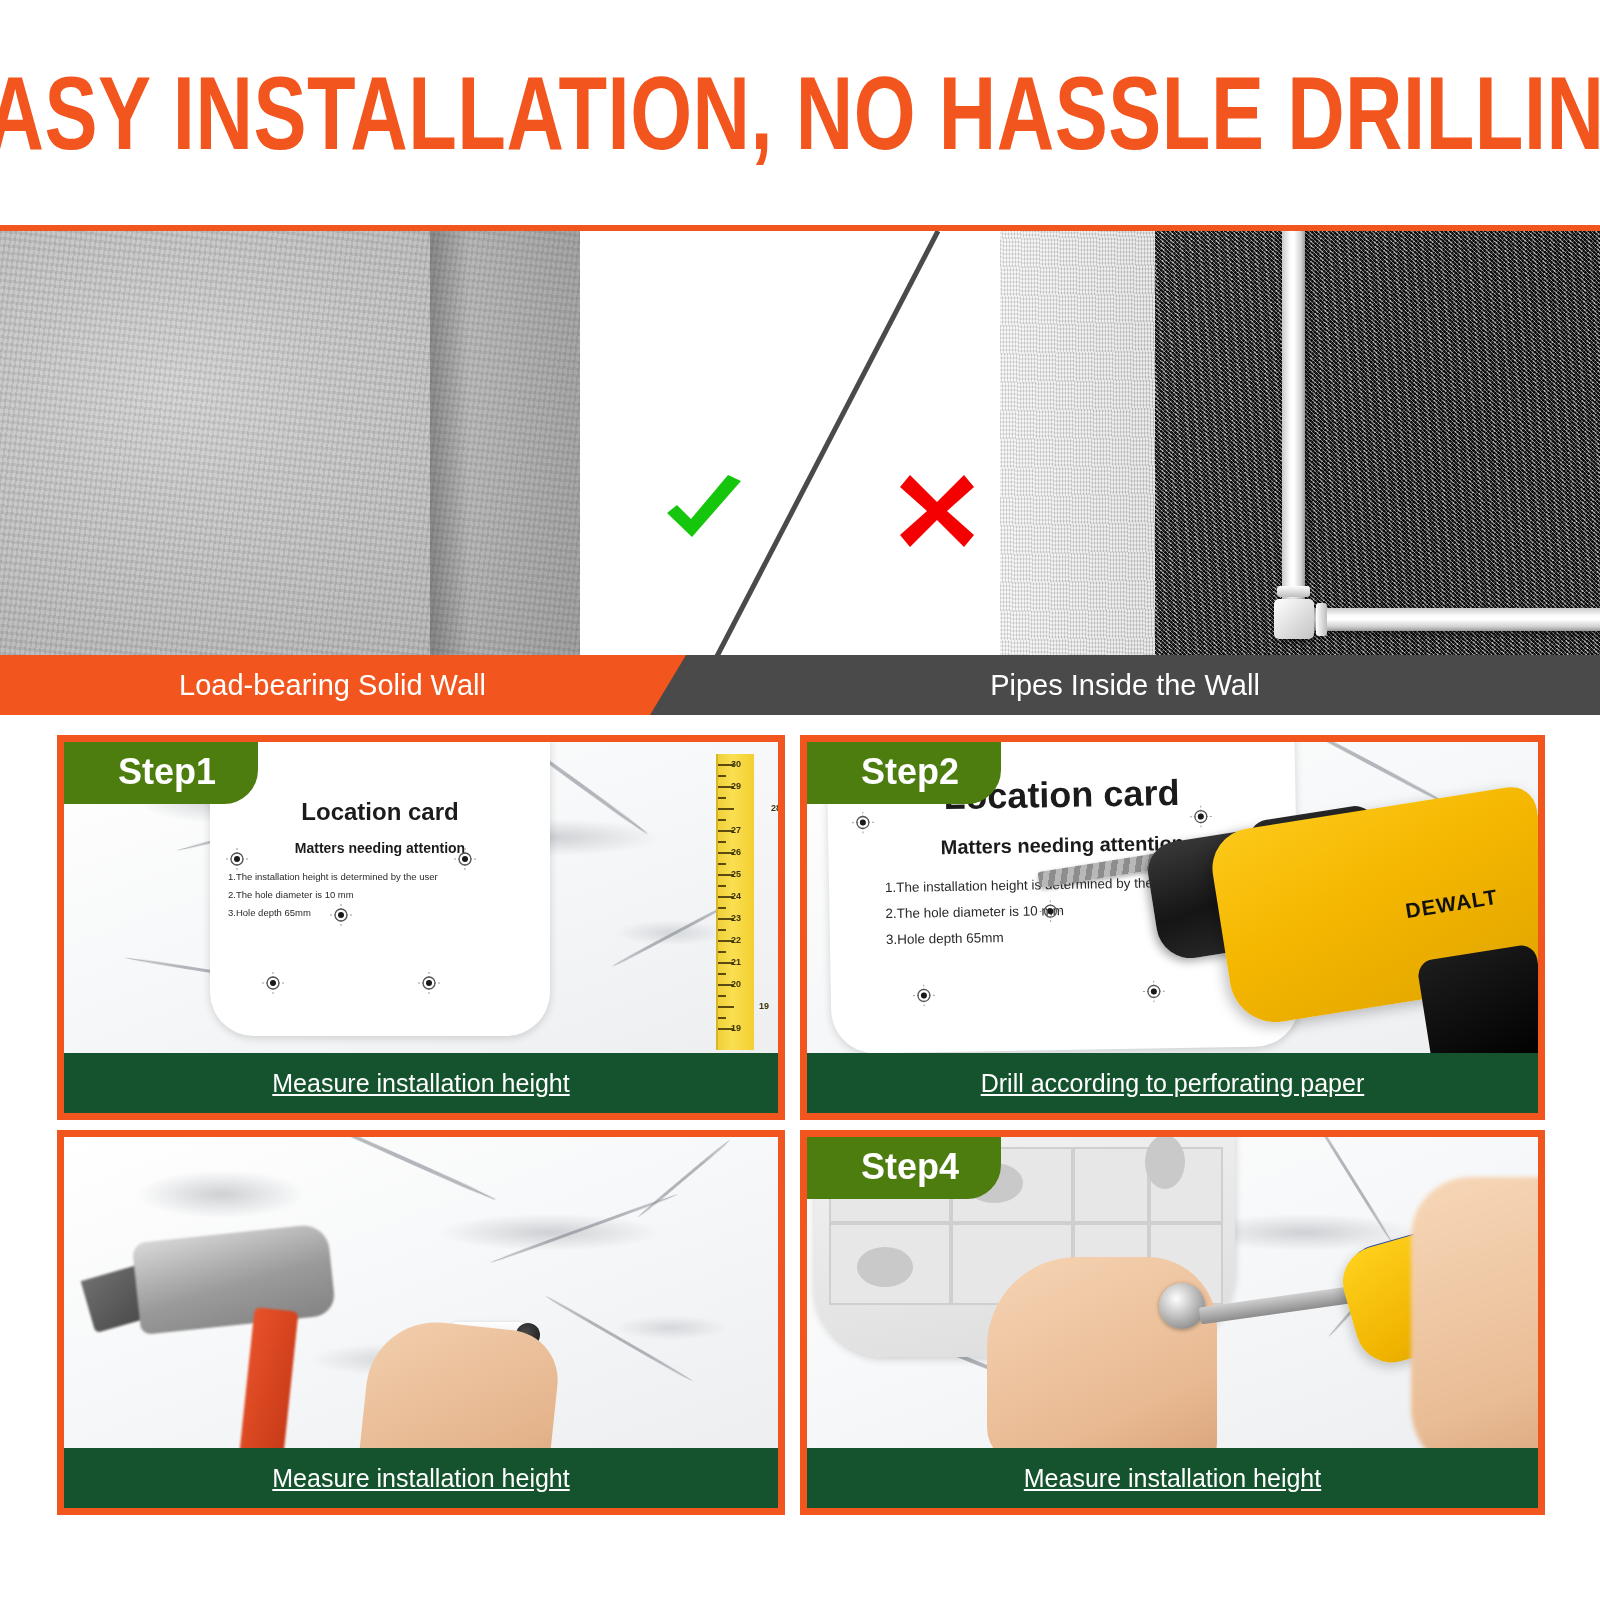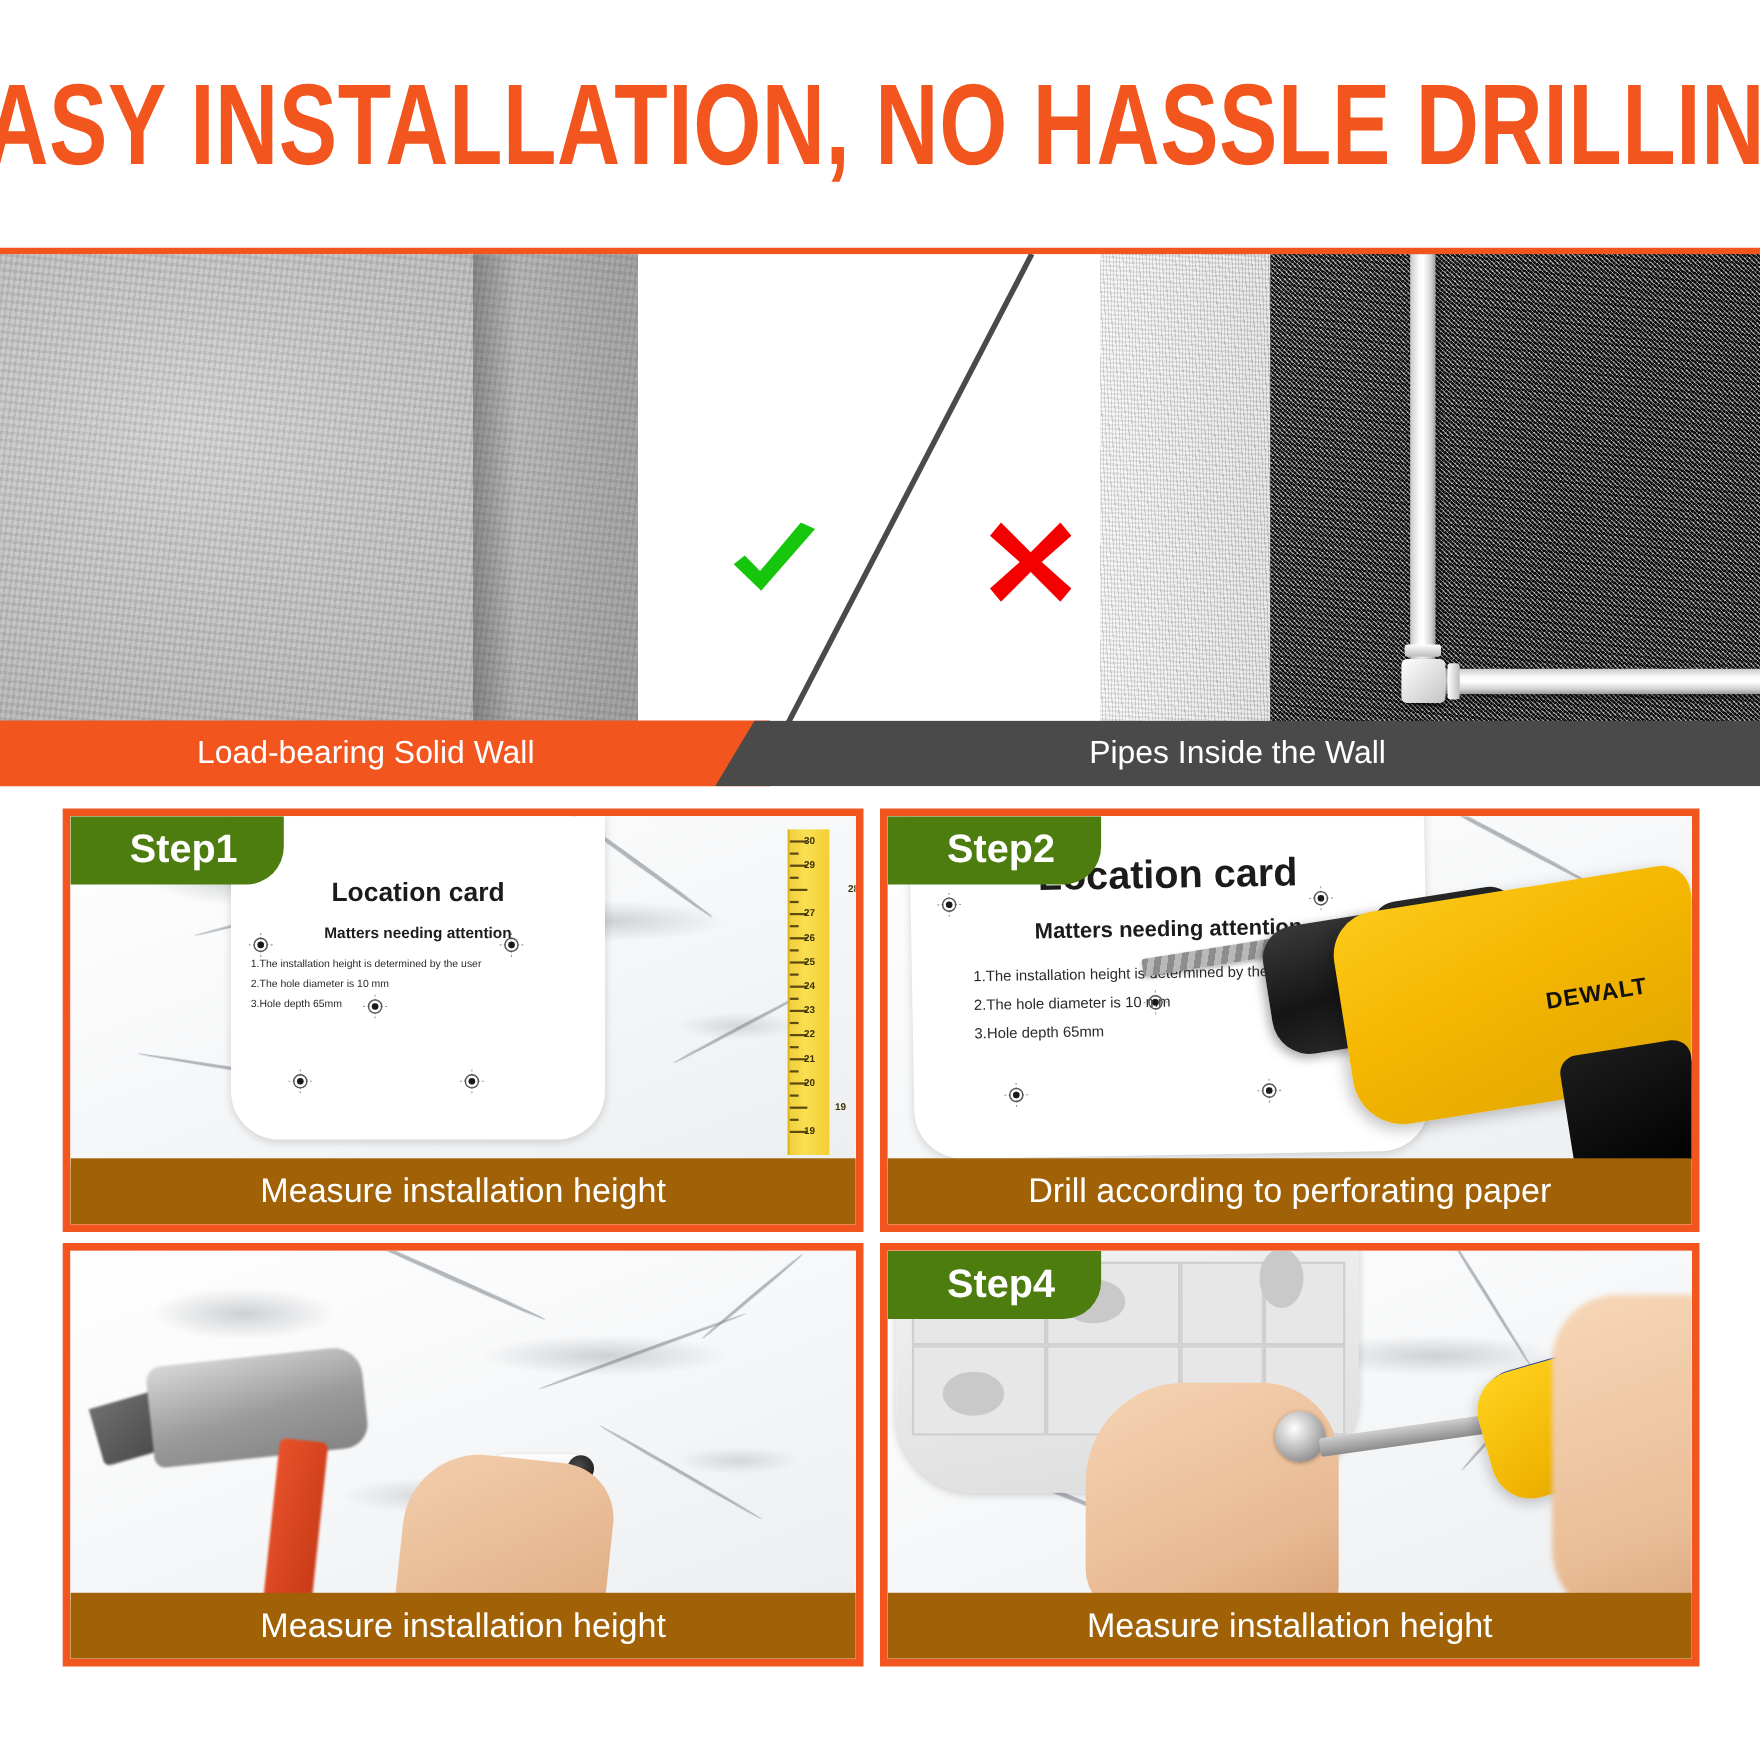--- a/index.html
+++ b/index.html
@@ -172,23 +172,24 @@
       radial-gradient(ellipse 90px 20px at 85% 60%, rgba(145,150,158,.3), transparent 62%),
       linear-gradient(160deg,#ffffff 0%,#f7f8f9 45%,#eceef0 100%);
   }
   .vein{
     position:absolute;background:rgba(120,126,134,.55);
     border-radius:50%;filter:blur(.6px);
   }
 
   .caption{
     position:absolute;left:0;right:0;bottom:0;height:60px;
-    background:#a16207;color:#fff;
+    background:#14532d;color:#fff;
     display:flex;align-items:center;justify-content:center;
-    font-size:31px;
+    font-size:25px;
+    text-decoration:underline;
   }
   .badge{
     position:absolute;left:0;top:0;
     background:#4d7c0f;color:#fff;
     font-size:36px;font-weight:bold;
     padding:10px 42px 12px 54px;
     border-bottom-right-radius:34px;
     z-index:9;
     line-height:1.12;
   }

